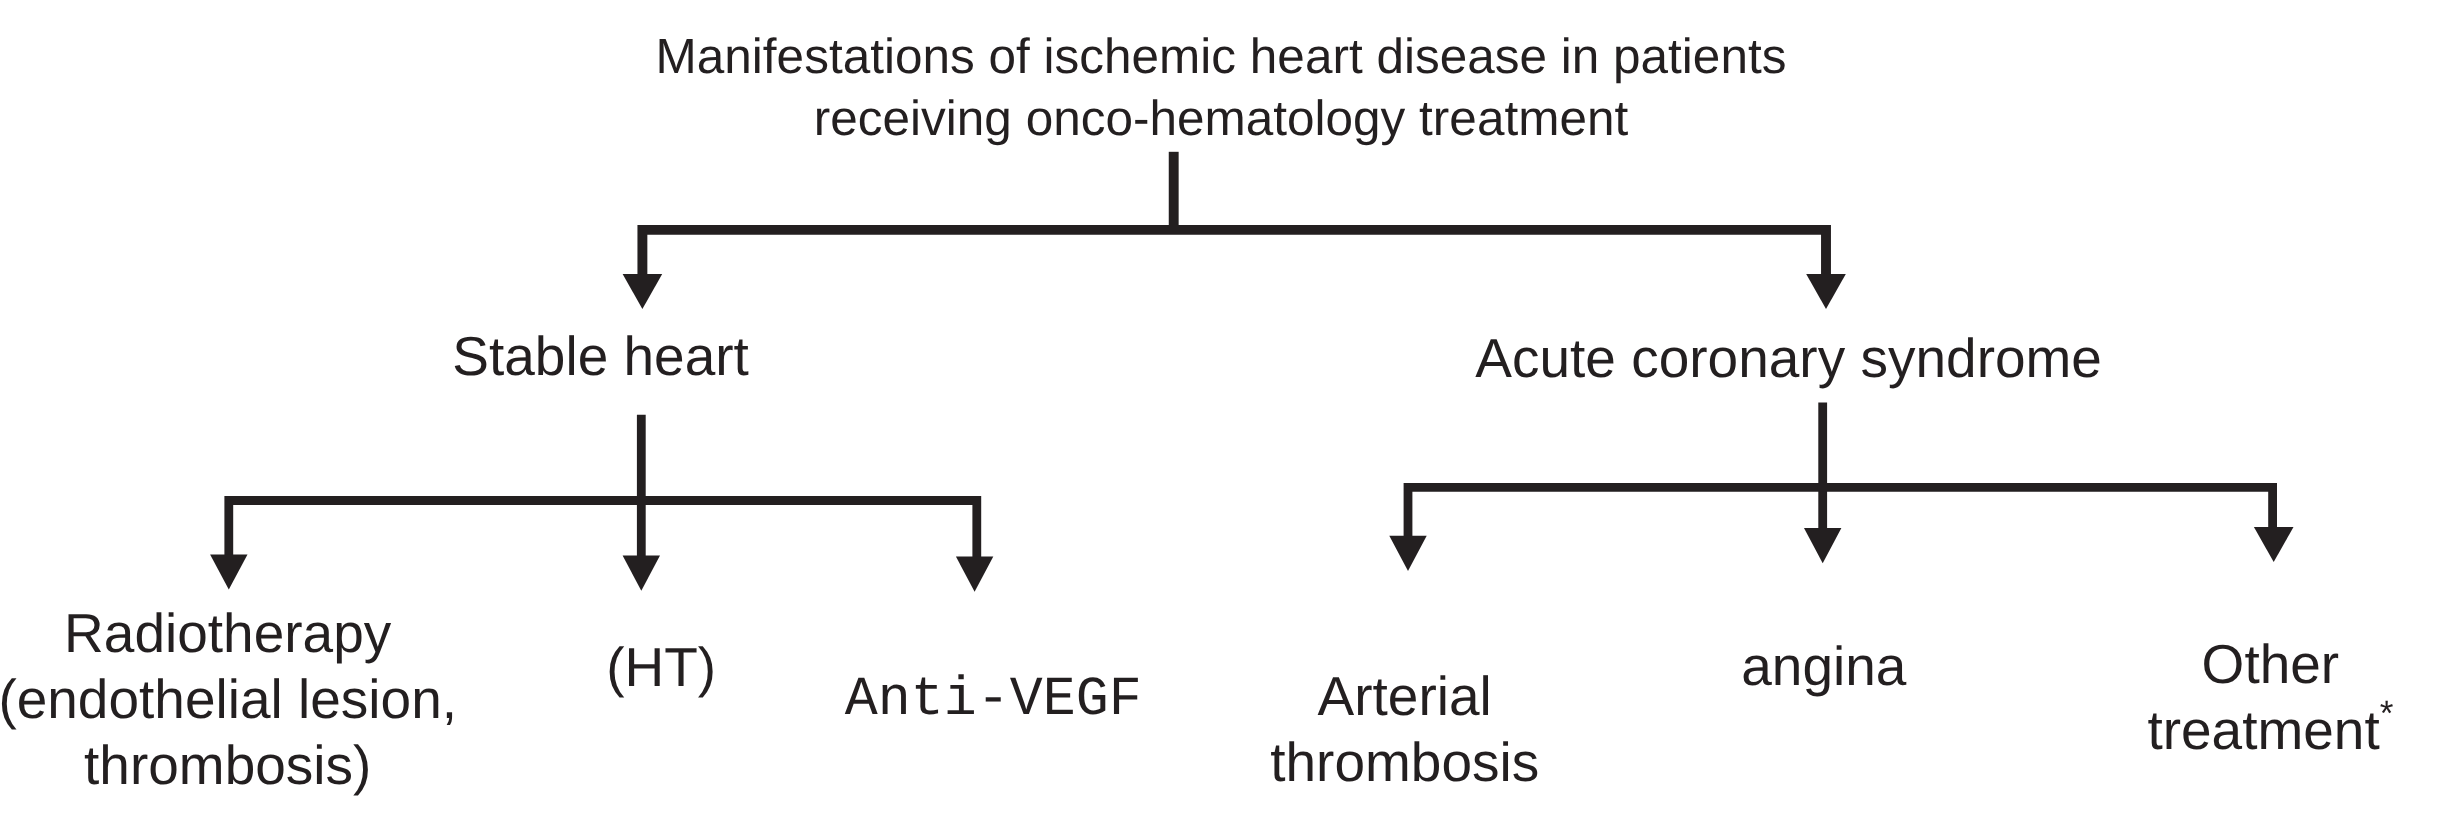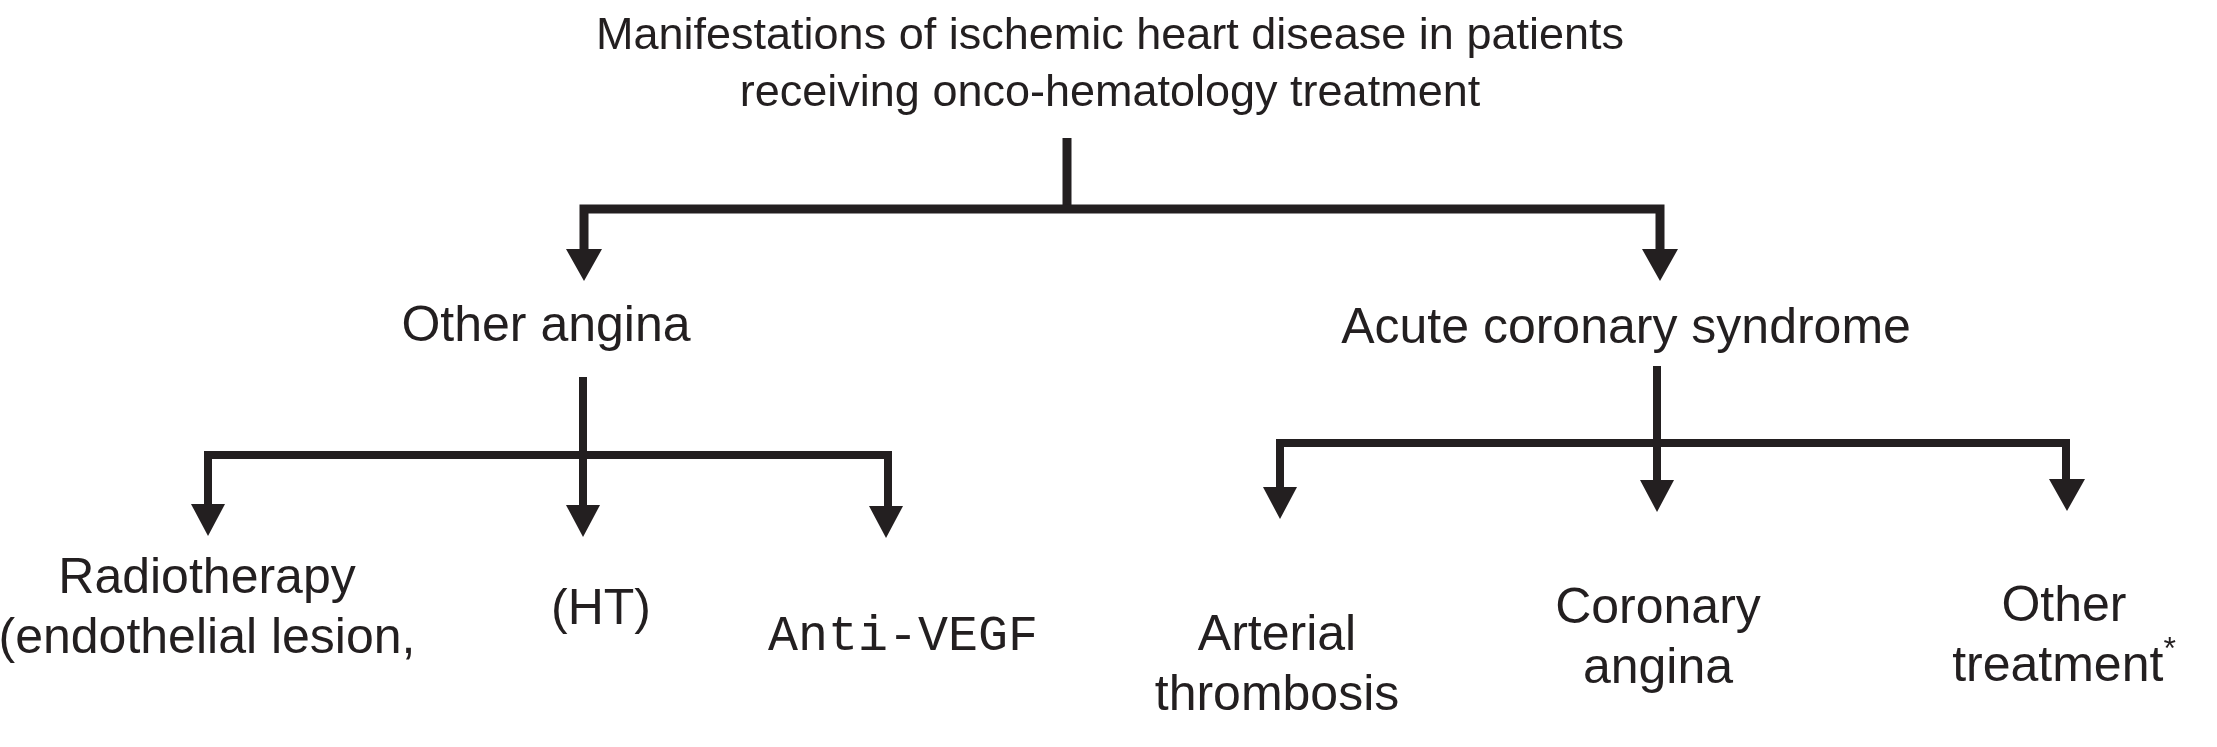--- a/index.html
+++ b/index.html
@@ -34,20 +34,21 @@
   .label {
     position: absolute;
     transform: translateX(-50%);
     text-align: center;
     white-space: nowrap;
     color: #231f20;
   }
   .title {
     font-size: 45px;
     line-height: 57px;
+    margin-top: 17px;
   }
   .node-l2 {
     font-size: 50px;
     line-height: 58px;
   }
   .node-l3 {
     font-size: 50px;
     line-height: 60px;
   }
   .node-l3 sup {
@@ -86,42 +87,42 @@
       <polygon points="1640,480 1674,480 1657,512"></polygon>
       <polygon points="2049,479 2085,479 2067,511"></polygon>
     </g>
   </svg>
 
   <div class="label title" style="left:1110px; top:5px;">
     <div>Manifestations of ischemic heart disease in patients</div>
     <div>receiving onco-hematology treatment</div>
   </div>
 
-  <div class="label node-l2" style="left:546px; top:295px;">Other angina</div>
+  <div class="label node-l2" style="left:546px; top:295px;">Stable heart</div>
 
   <div class="label node-l2" style="left:1626px; top:297px;">Acute coronary syndrome</div>
 
   <div class="label node-l3" style="left:207px; top:546px;">
     <div>Radiotherapy</div>
     <div>(endothelial lesion,</div>
+    <div>thrombosis)</div>
   </div>
 
   <div class="label node-l3" style="left:601px; top:577px;">
     <div>(HT)</div>
   </div>
 
   <div class="label node-l3" style="left:903px; top:607px;font-family:Liberation Mono, monospace;">Anti-VEGF</div>
 
   <div class="label node-l3" style="left:1277px; top:576px;margin-top:27px;">
     <div>Arterial</div>
     <div>thrombosis</div>
   </div>
 
   <div class="label node-l3" style="left:1658px; top:576px;">
-    <div>Coronary</div>
     <div>angina</div>
   </div>
 
   <div class="label node-l3" style="left:2064px; top:574px;">
     <div>Other</div>
     <div>
       <span>treatment</span><sup>*</sup>
     </div>
   </div>
 

